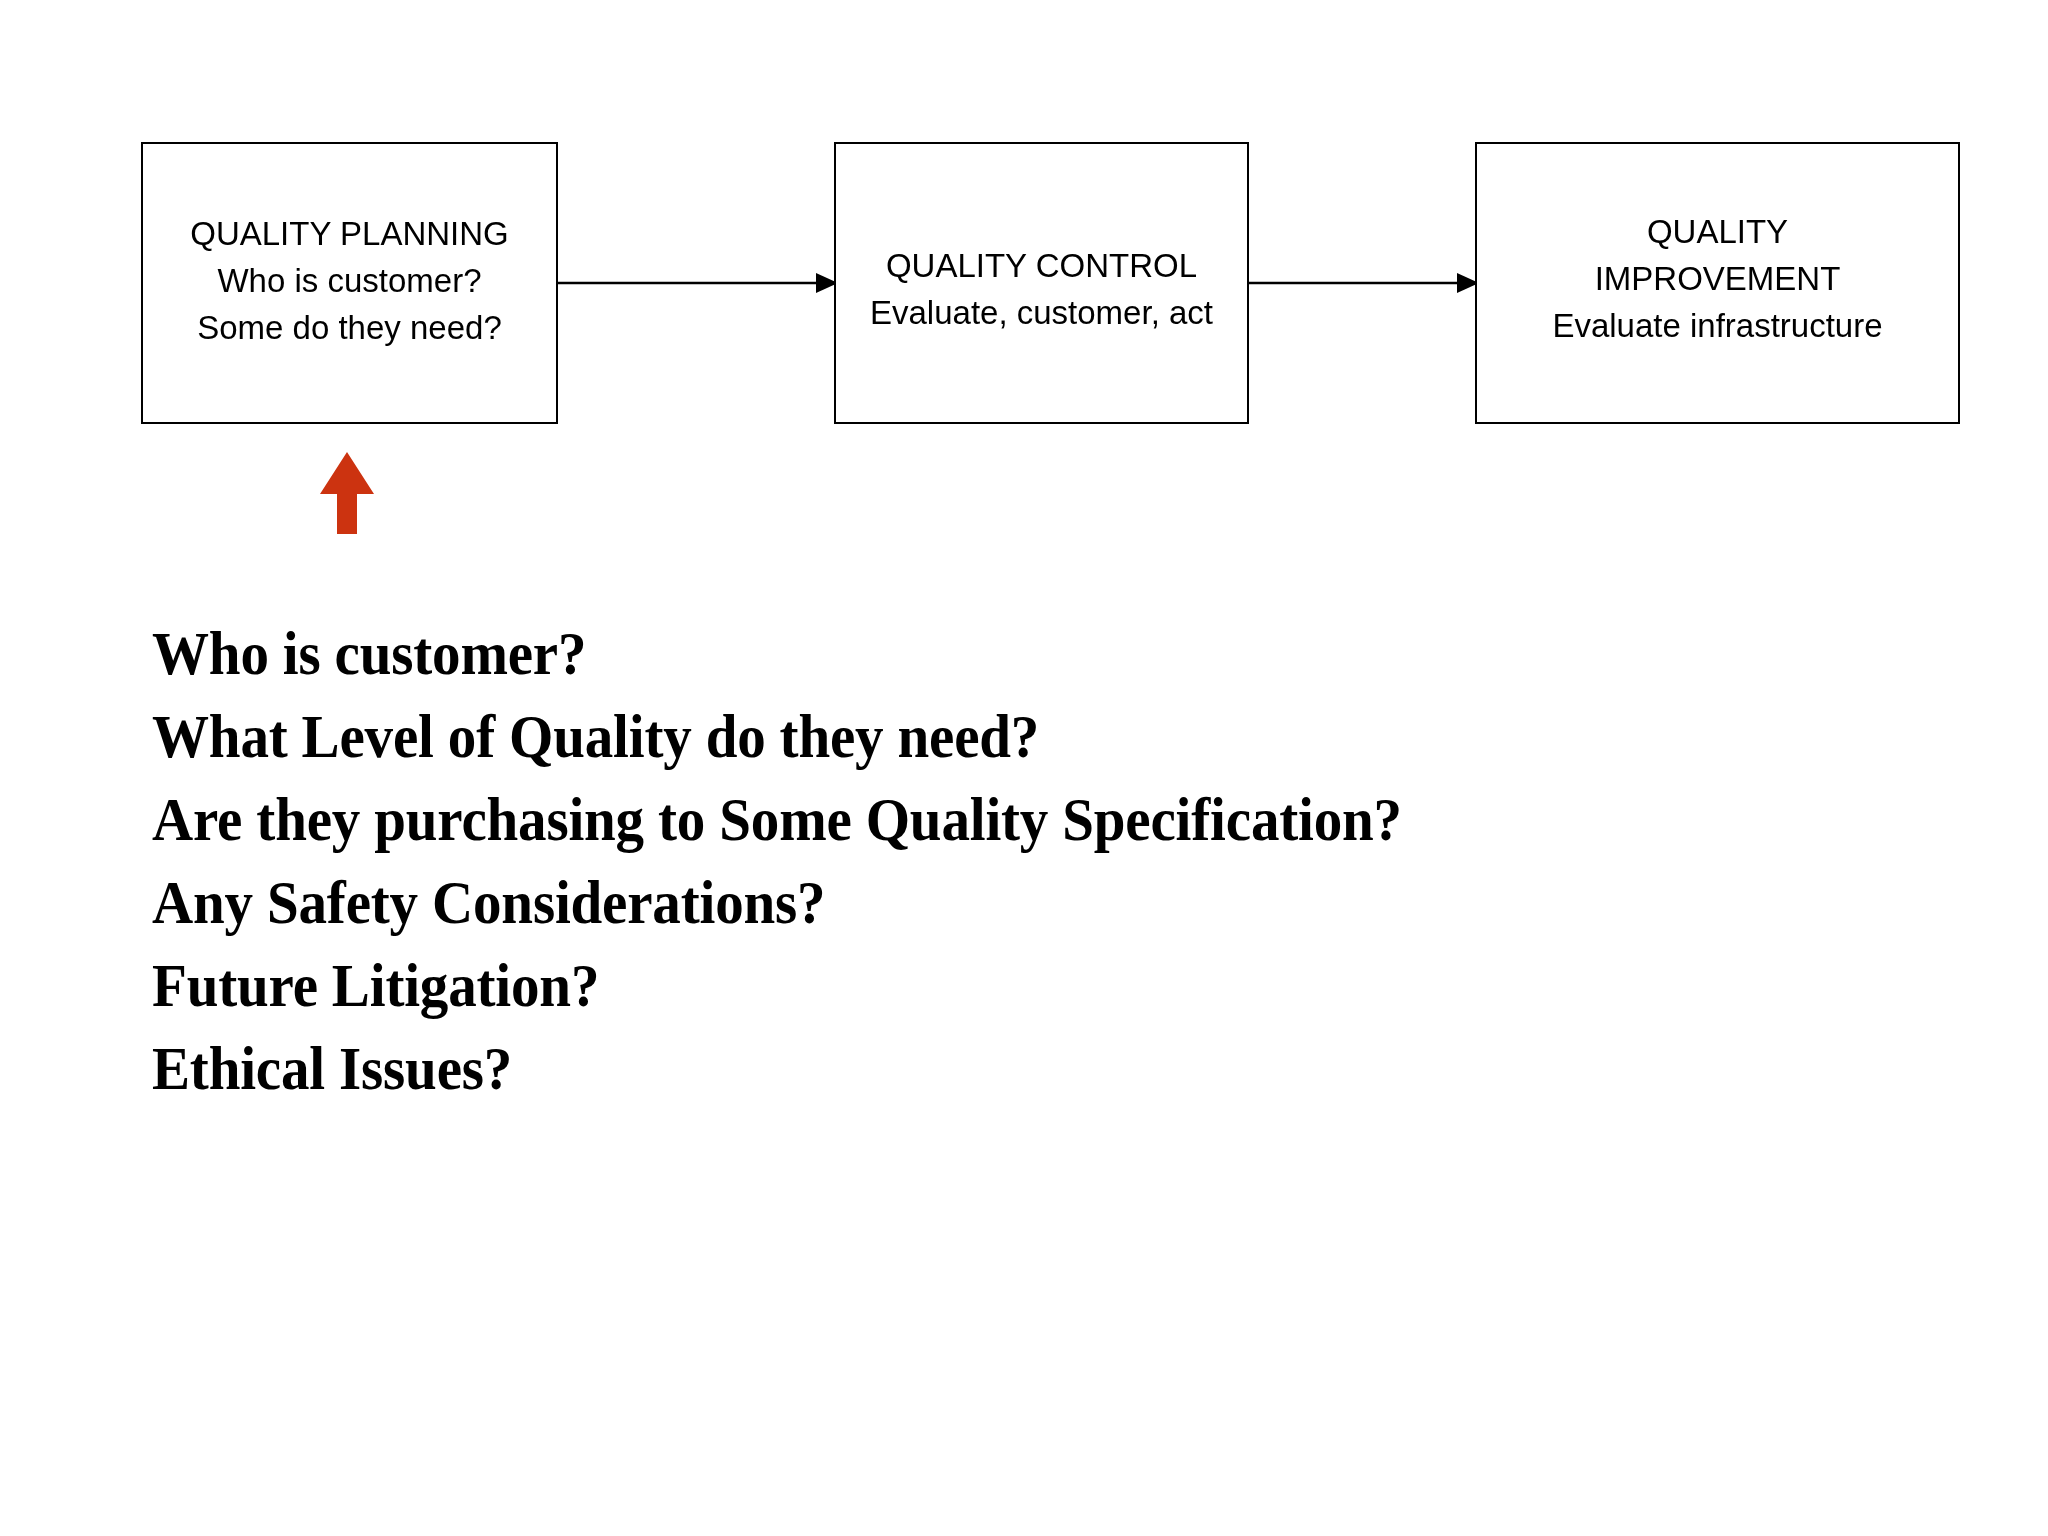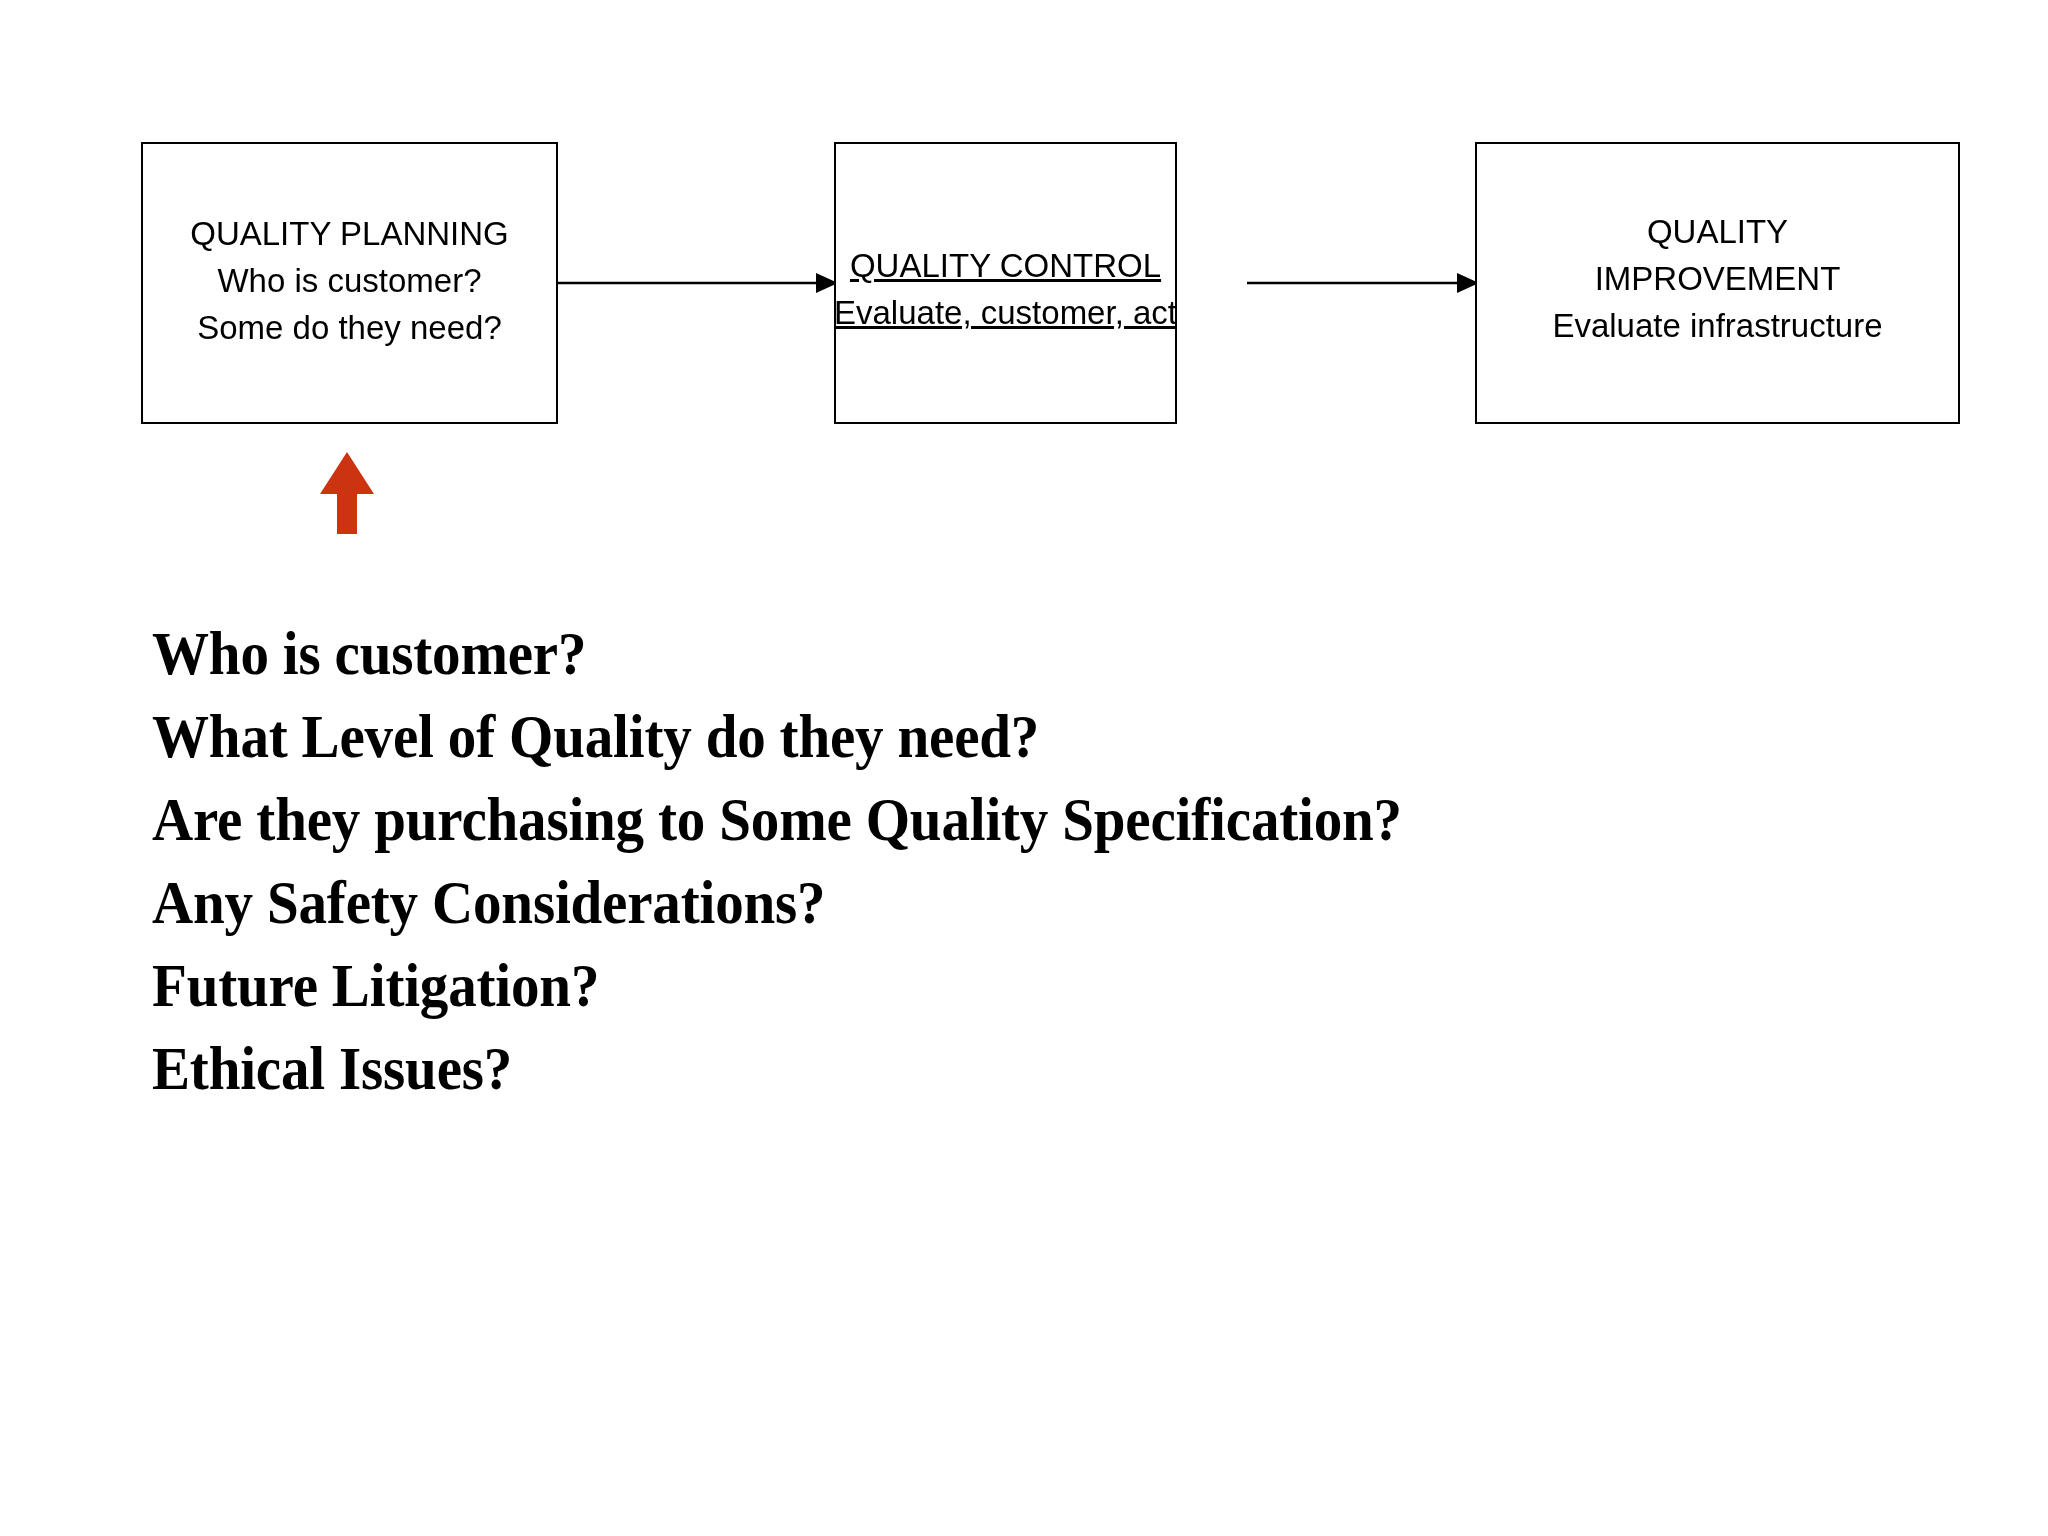--- a/index.html
+++ b/index.html
@@ -42,23 +42,22 @@
     left: 141px;
     top: 142px;
     width: 417px;
     height: 282px;
   }
   #box-quality-planning .stack { margin-top: -6px; }
 
   #box-quality-control {
     left: 834px;
     top: 142px;
-    width: 343px;
+    width: 415px;
     height: 282px;
-    text-decoration: underline;
   }
   #box-quality-control .stack { margin-top: 12px; }
 
   #box-quality-improvement {
     left: 1475px;
     top: 142px;
     width: 485px;
     height: 282px;
   }
   #box-quality-improvement .stack { margin-top: -10px; }

